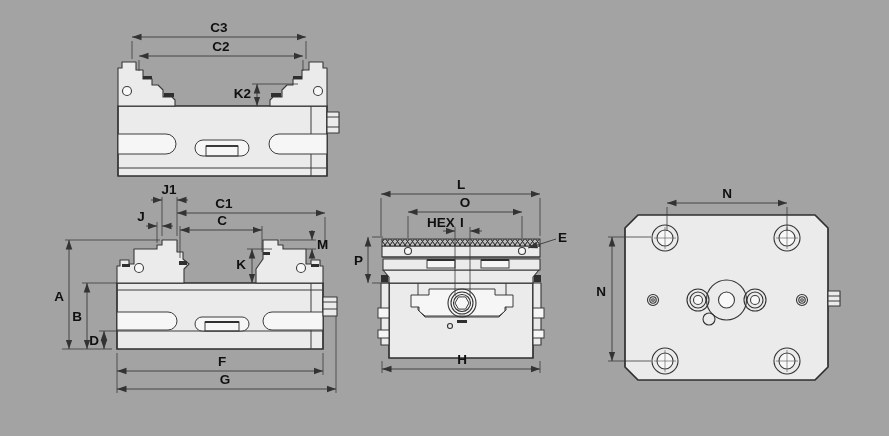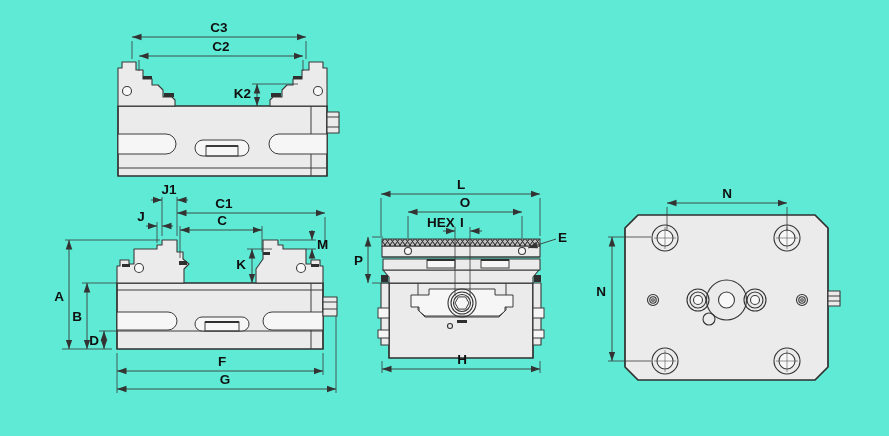--- a/index.html
+++ b/index.html
@@ -1,16 +1,16 @@
 <!DOCTYPE html>
 <html><head>
 <meta charset="utf-8">
 <style>
   html,body{margin:0;padding:0;background:#ffffff;}
-  .stage{position:relative;width:889px;height:436px;background:#5eead4;overflow:hidden;}
+  .stage{position:relative;width:889px;height:436px;background:#a3a3a3;overflow:hidden;}
   svg .body{fill:#ebebeb;stroke:#2f2f2f;stroke-width:1.7;stroke-linejoin:round;}
   svg .body2{fill:#ebebeb;stroke:#383838;stroke-width:1.1;stroke-linejoin:round;}
   svg .inner{fill:#f6f6f6;stroke:#3c3c3c;stroke-width:1;}
   svg .det{fill:none;stroke:#3c3c3c;stroke-width:1;}
   svg .detB{fill:none;stroke:#2f2f2f;stroke-width:1.8;}
   svg .hole{fill:#f8f8f8;stroke:#3c3c3c;stroke-width:1.1;}
   svg .ring{fill:none;stroke:#333333;stroke-width:1.1;}
   svg .thin{fill:none;stroke:#555555;stroke-width:0.6;}
   svg .dark{fill:#2f2f2f;stroke:none;}
   svg .dim{fill:none;stroke:#3a3a3a;stroke-width:0.9;}

